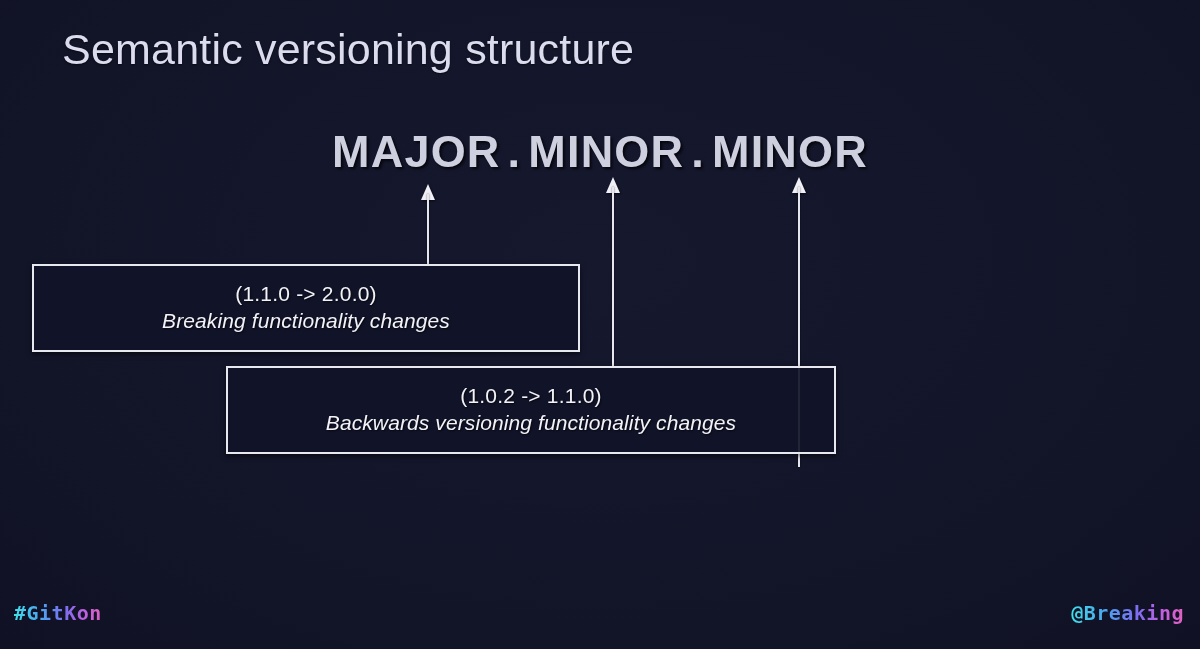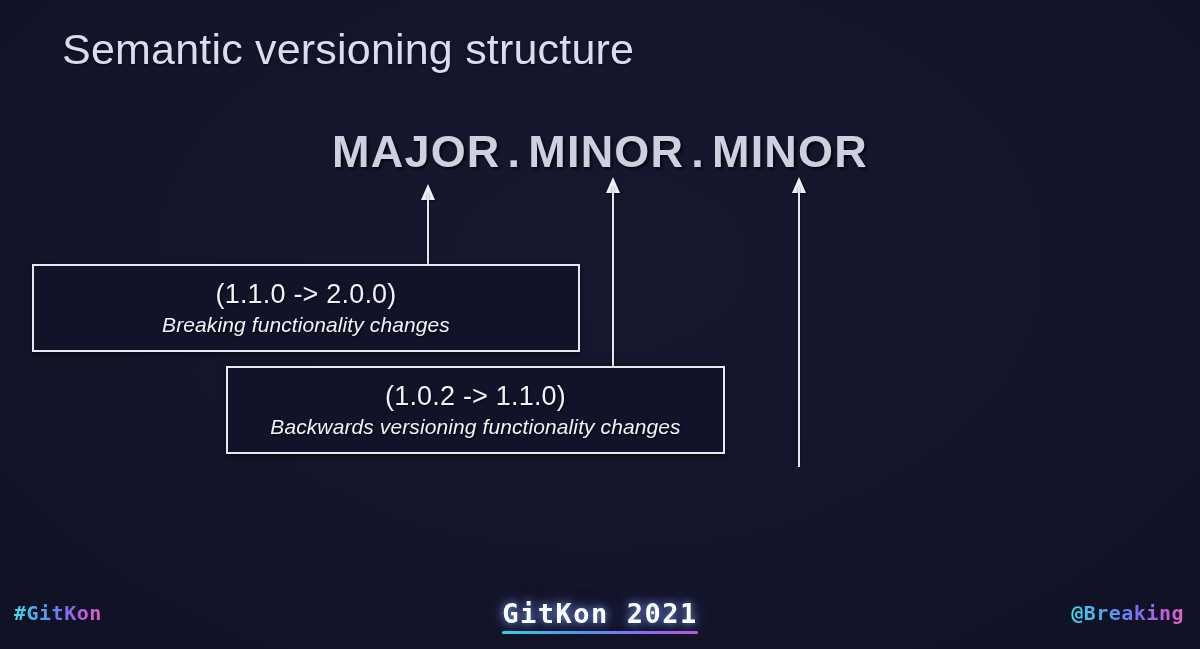--- a/index.html
+++ b/index.html
@@ -89,35 +89,35 @@
     background: rgba(17,19,40,0.92);
     box-shadow: 0 2px 5px rgba(0,0,0,0.55);
     display: flex;
     flex-direction: column;
     align-items: center;
     justify-content: center;
     color: #f2f2f7;
     box-sizing: border-box;
   }
   .callout .version {
-    font-size: 27px;
+    font-size: 21px;
     line-height: 1.28;
     font-weight: 400;
     letter-spacing: 0.2px;
     text-shadow: 1px 1px 2px rgba(0,0,0,0.6);
   }
   .callout .desc {
     font-size: 21px;
     line-height: 1.28;
     font-style: italic;
     letter-spacing: 0.1px;
     text-shadow: 1px 1px 2px rgba(0,0,0,0.6);
   }
   #callout-major { left: 32px;  top: 264px; width: 548px; height: 88px; }
-  #callout-minor { left: 226px; top: 366px; width: 499px; height: 88px; align-items: center; }
+  #callout-minor { left: 226px; top: 366px; width: 610px; height: 88px; align-items: center; }
   #callout-patch { left: 617px; top: 465px; width: 546px; height: 88px; }
 
   
   .footer-hashtag, .footer-handle {
     position: absolute;
     bottom: 24px;
     font-family: "DejaVu Sans Mono", monospace;
     font-size: 20px;
     font-weight: bold;
     letter-spacing: 0.5px;
@@ -185,22 +185,16 @@
   </div>
 
   <div class="callout" id="callout-minor">
     <div class="version">(1.0.2 -&gt; 1.1.0)</div>
     <div class="desc">Backwards versioning functionality changes</div>
   </div>
 
 
   <div class="footer-hashtag">#GitKon</div>
 
-  <div class="footer-center">
-    <span class="brand">
-      <span>GitKon 2021</span>
-      <span class="underline"></span>
-    </span>
-  </div>
 
   <div class="footer-handle">@Breaking</div>
 
 </div>
 
 </body></html>

